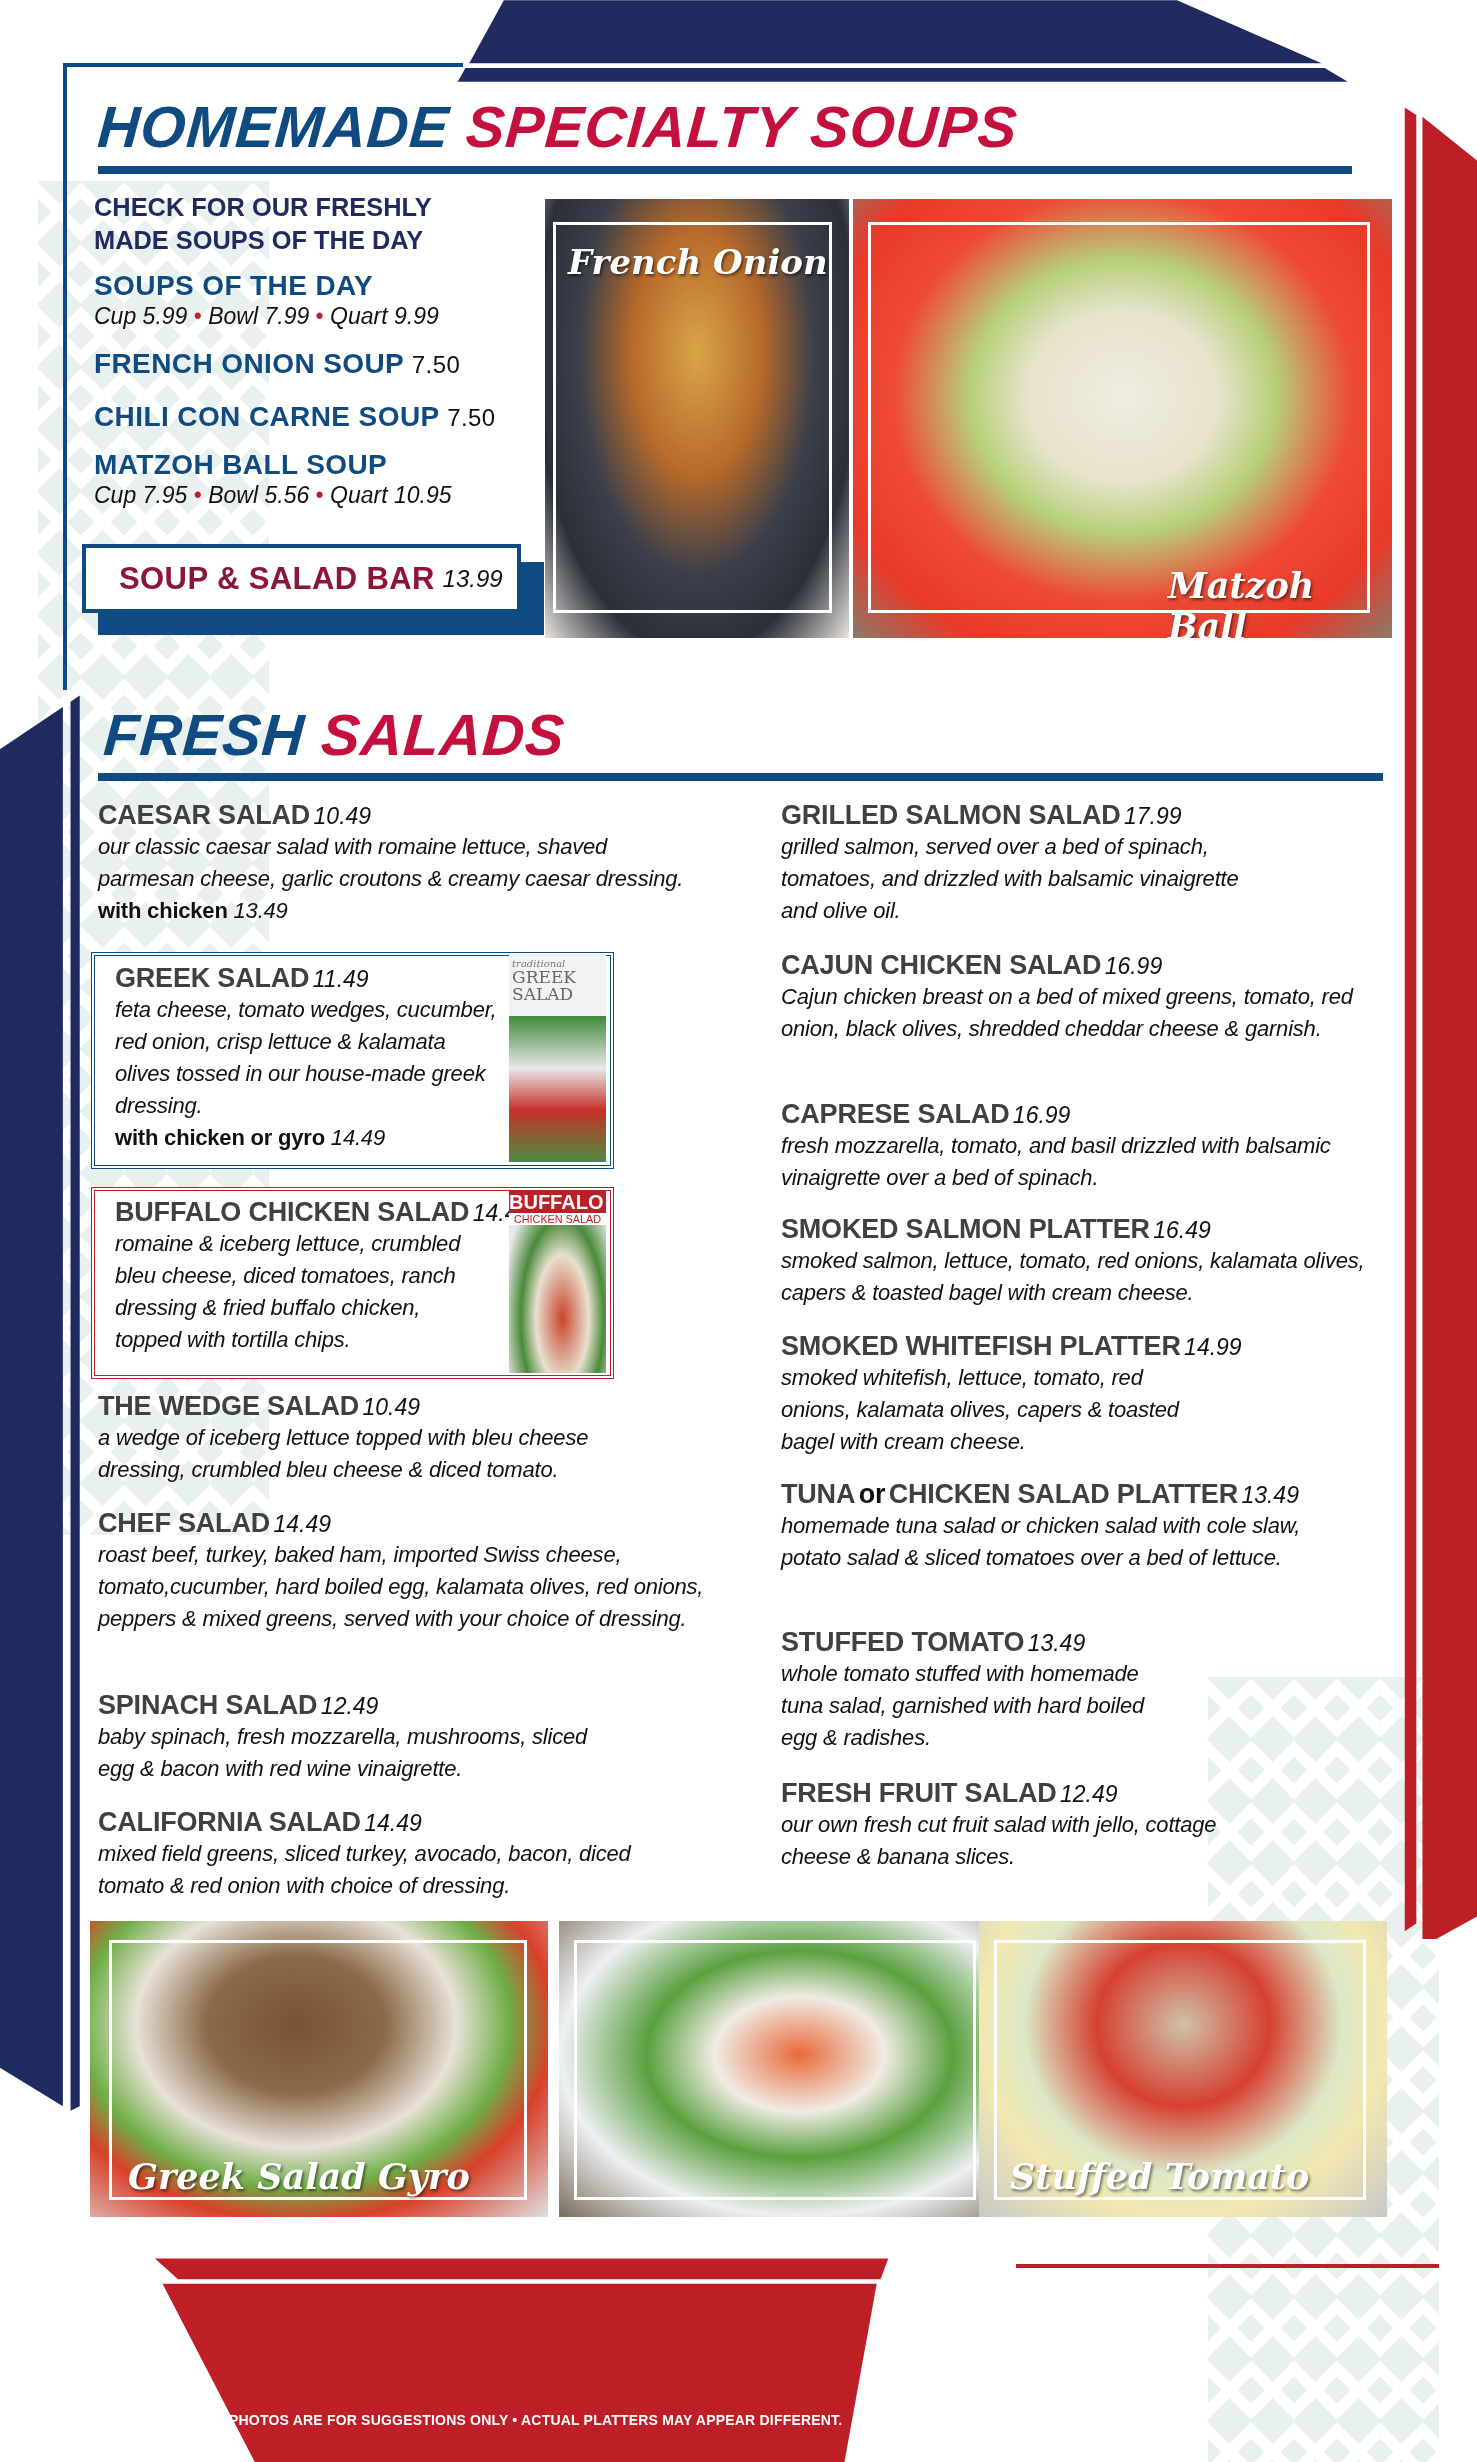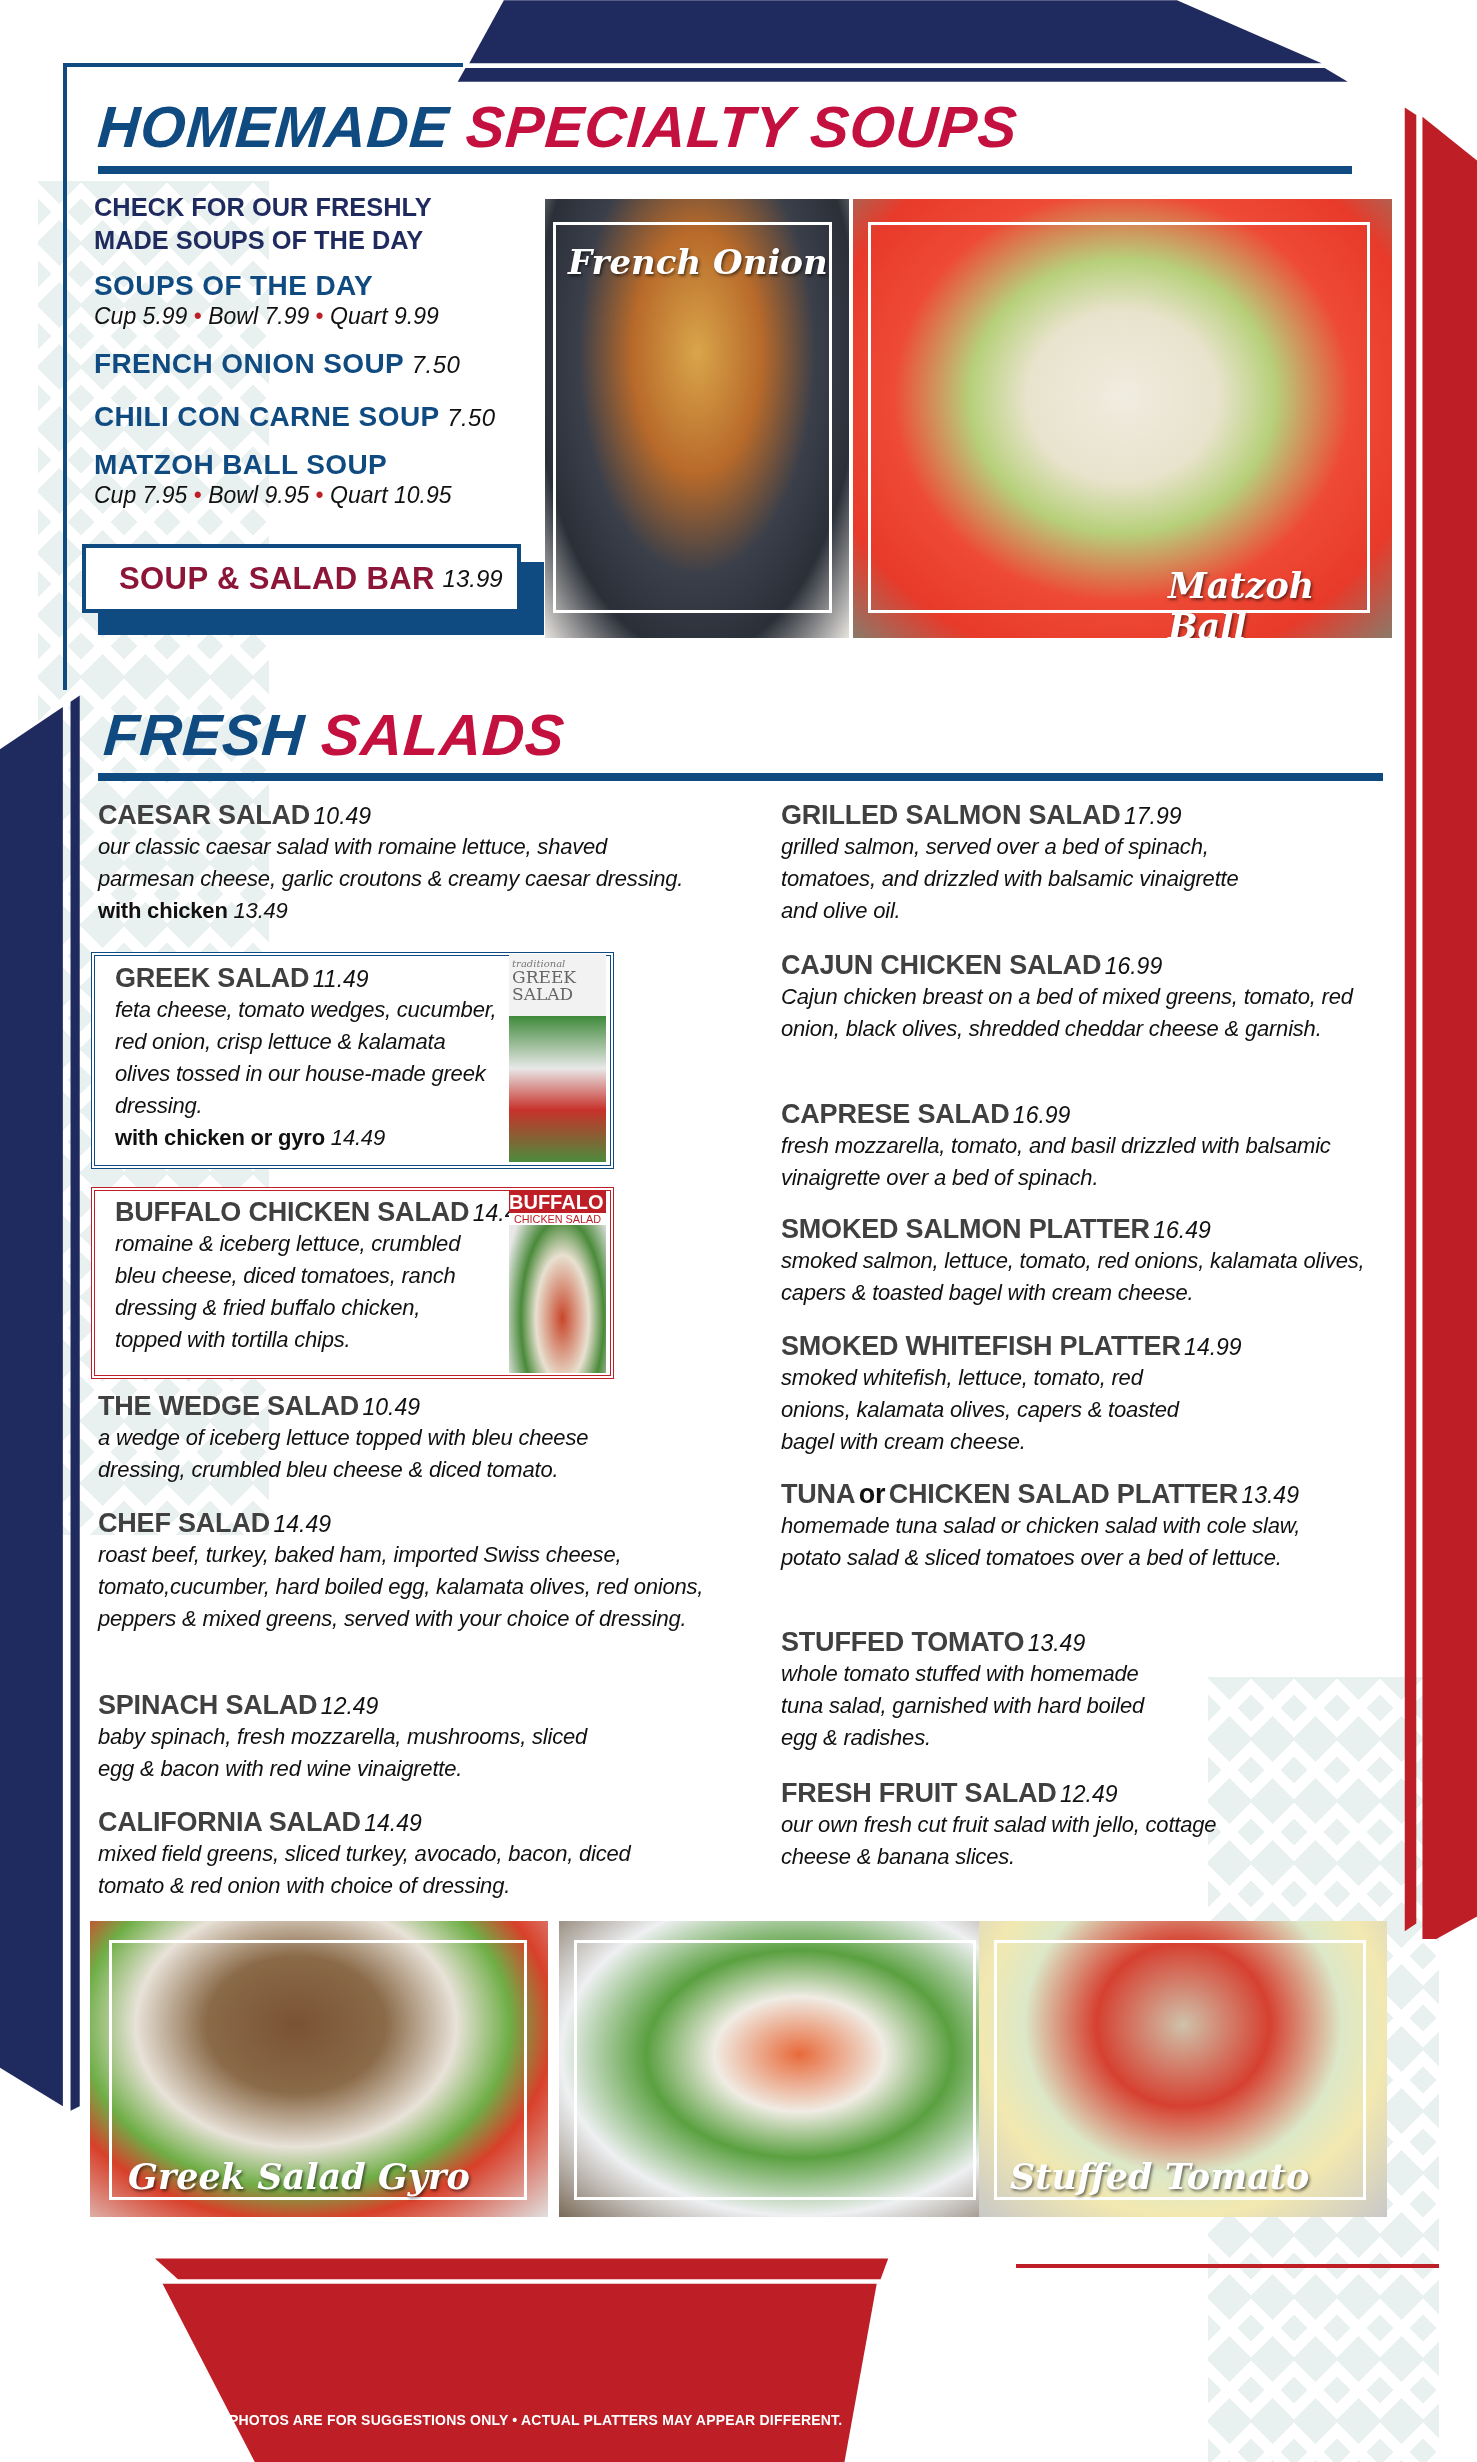--- a/index.html
+++ b/index.html
@@ -12,21 +12,21 @@
       linear-gradient(45deg, transparent 42%, #ffffff 42%, #ffffff 58%, transparent 58%),
       linear-gradient(-45deg, transparent 42%, #ffffff 42%, #ffffff 58%, transparent 58%);
     background-size:43px 62px; opacity:0.85; }
   .heading { font-family:"Liberation Sans", sans-serif; font-weight:bold; font-style:italic;
              font-size:58px; letter-spacing:0.8px; line-height:1; transform:skewX(-4deg); }
   .h-blue { color:#0f4a80; }
   .h-red { color:#c4103f; }
   .rule { position:absolute; height:7.7px; background:#0f4a80; }
   .soup-title { font-weight:bold; color:#0f4a80; font-size:28px; line-height:1.15; letter-spacing:0.4px; }
   .soup-check { font-weight:bold; color:#1f2a5e; font-size:25.4px; line-height:1.28; }
-  .soup-price { font-style:italic; font-weight:normal; color:#111; font-size:24px; }
+  .soup-price { font-weight:normal; color:#111; font-size:24px; }
   .soup-sub { font-style:italic; color:#111; font-size:23px; line-height:1.3; }
   .dot { color:#be1e26; font-style:normal; }
   .item { position:absolute; }
   .item-name { font-weight:bold; color:#404040; font-size:27px; line-height:1.15; letter-spacing:-0.2px; }
   .item-price { font-style:italic; color:#111; font-size:23px; font-weight:normal; }
   .item-desc { font-style:italic; color:#111; font-size:22px; line-height:1.45; letter-spacing:-0.2px; }
   .bold-up { font-weight:bold; font-style:normal; }
   .or { color:#111; font-weight:bold; }
   .photo { position:absolute; overflow:hidden; }
   .photo .inner-frame { position:absolute; border:3.8px solid #ffffff; }
@@ -92,21 +92,21 @@
   <div class="soup-title" style="margin-top:21.5px;">
     <span>CHILI CON CARNE SOUP</span>
     <span class="soup-price">7.50</span>
   </div>
 
   <div style="margin-top:15.4px;">
     <div class="soup-title">MATZOH BALL SOUP</div>
     <div class="soup-sub">
       <span>Cup</span> <span>7.95</span>
       <span class="dot">•</span>
-      <span>Bowl</span> <span>9.95</span>
+      <span>Bowl</span> <span>5.56</span>
       <span class="dot">•</span>
       <span>Quart</span> <span>10.95</span>
     </div>
   </div>
 </div>
 
 <div class="abs" style="left:98px;top:562px;width:446px;height:73px;background:#0f4a80;"></div>
 <div class="abs" style="left:82px;top:544px;width:439px;height:69px;background:#fff;border:4.6px solid #0f4a80;box-sizing:border-box;display:flex;align-items:center;padding-left:33px;">
   <span style="font-weight:bold;color:#8c1538;font-size:31px;letter-spacing:0.4px;">SOUP &amp; SALAD BAR</span>
   <span style="font-style:italic;color:#111;font-size:24px;margin-left:7.7px;">13.99</span>

